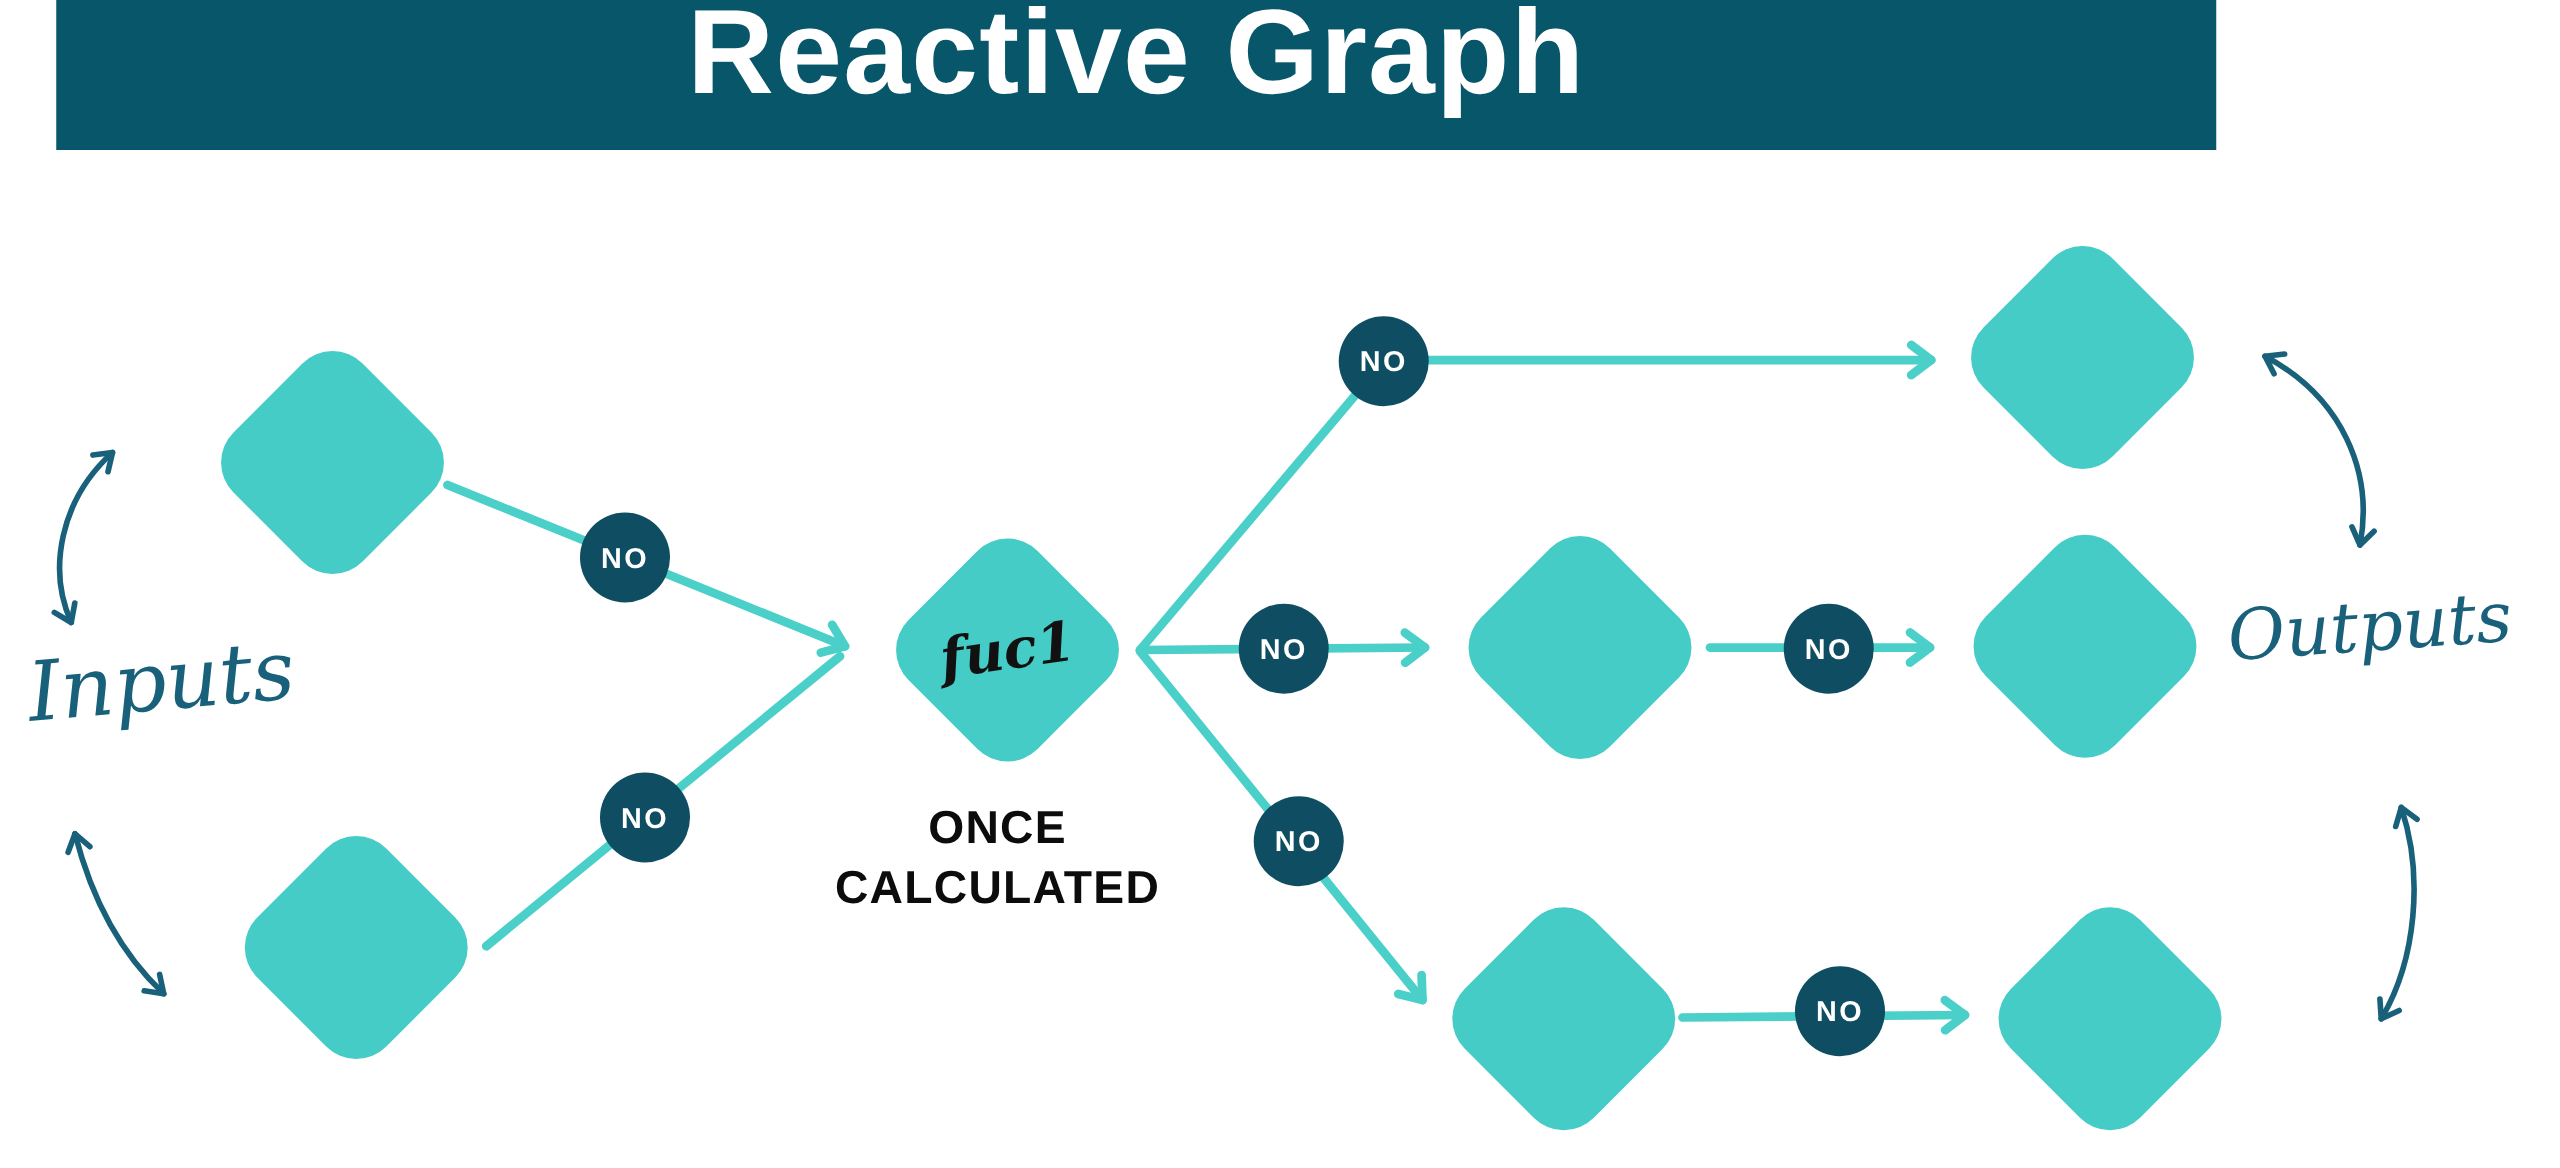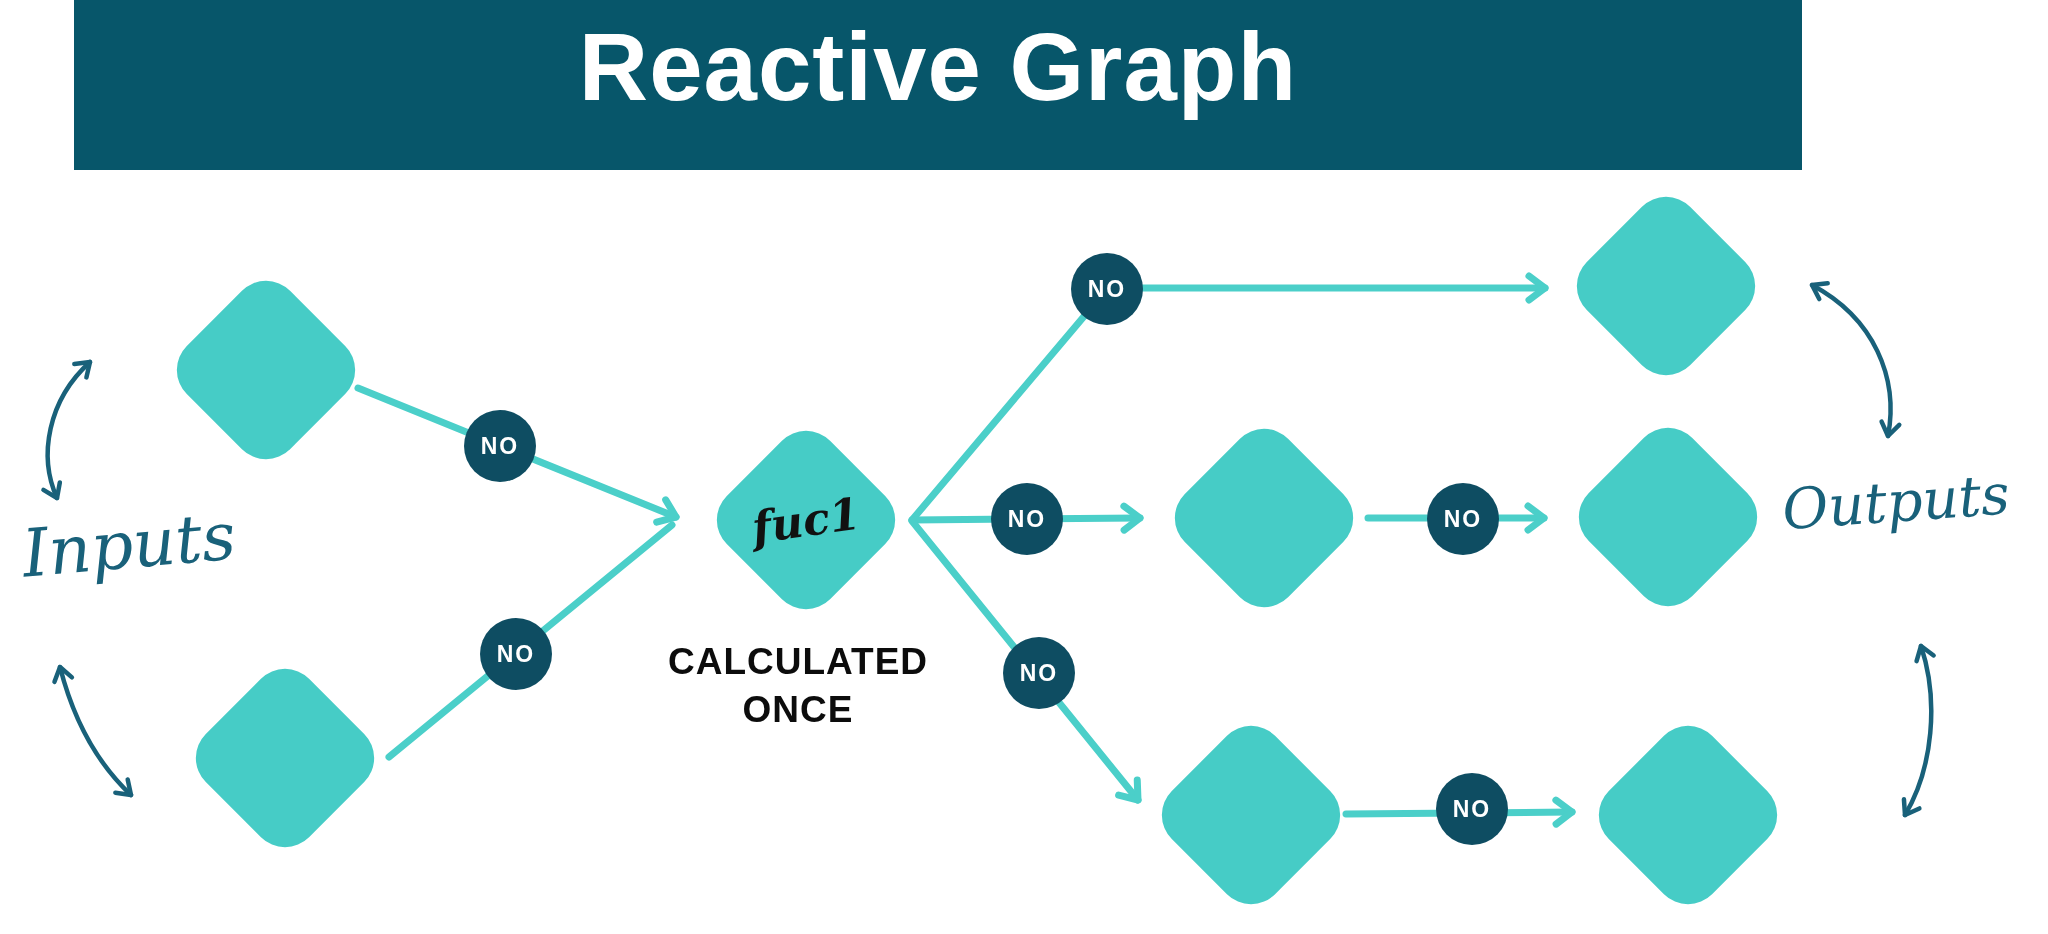--- a/index.html
+++ b/index.html
@@ -9,23 +9,23 @@
     --badge-navy:#0e4d62;
     --ink:#19617a;
     --text-black:#0c0c0c;
     --title-white:#ffffff;
     --background:#ffffff;
   }
   *{margin:0;padding:0;box-sizing:border-box;}
   html,body{width:2048px;height:934px;background:var(--background,#fff);overflow:hidden;}
   .canvas{position:relative;width:2048px;height:934px;background:var(--background,#fff);
           font-family:"Liberation Sans",sans-serif;}
-  .banner{position:absolute;left:45px;top:0;width:1728px;height:170px;
+  .banner{position:absolute;left:45px;top:0;width:1728px;height:120px;
           background:var(--banner-teal,#07566a);display:flex;align-items:center;justify-content:center;
-          padding-bottom:36px;margin-left:29px;}
+          padding-bottom:36px;}
   .title{color:var(--title-white,#fff);font-size:96px;font-weight:800;letter-spacing:1px;}
   .layer{position:absolute;left:0;top:0;width:2048px;height:934px;}
   .diamond{position:absolute;width:146px;height:146px;border-radius:34px;
            background:var(--node-teal,#46ccc6);transform:rotate(45deg);}
   .badge{position:absolute;width:72px;height:72px;border-radius:50%;
          background:var(--badge-navy,#0e4d62);color:#fff;font-weight:700;font-size:23px;
          letter-spacing:2px;display:flex;align-items:center;justify-content:center;}
   .script{position:absolute;color:var(--ink,#19617a);font-family:"DejaVu Serif",serif;
           font-style:italic;white-space:nowrap;}
   .inputs-label{left:22px;top:505px;width:250px;font-size:66px;transform:rotate(-5deg);}
@@ -94,17 +94,17 @@
   <div class="badge" style="left:1071px;top:253px;">NO</div>
   <div class="badge" style="left:991px;top:483px;">NO</div>
   <div class="badge" style="left:1427px;top:483px;">NO</div>
   <div class="badge" style="left:1003px;top:637px;">NO</div>
   <div class="badge" style="left:1436px;top:773px;">NO</div>
 
   <div class="script inputs-label">Inputs</div>
   <div class="script outputs-label">Outputs</div>
 
   <div class="caption">
+    <div>ONCE</div>
     <div>CALCULATED</div>
-    <div>ONCE</div>
   </div>
 
 </div>
 
 </body></html>

